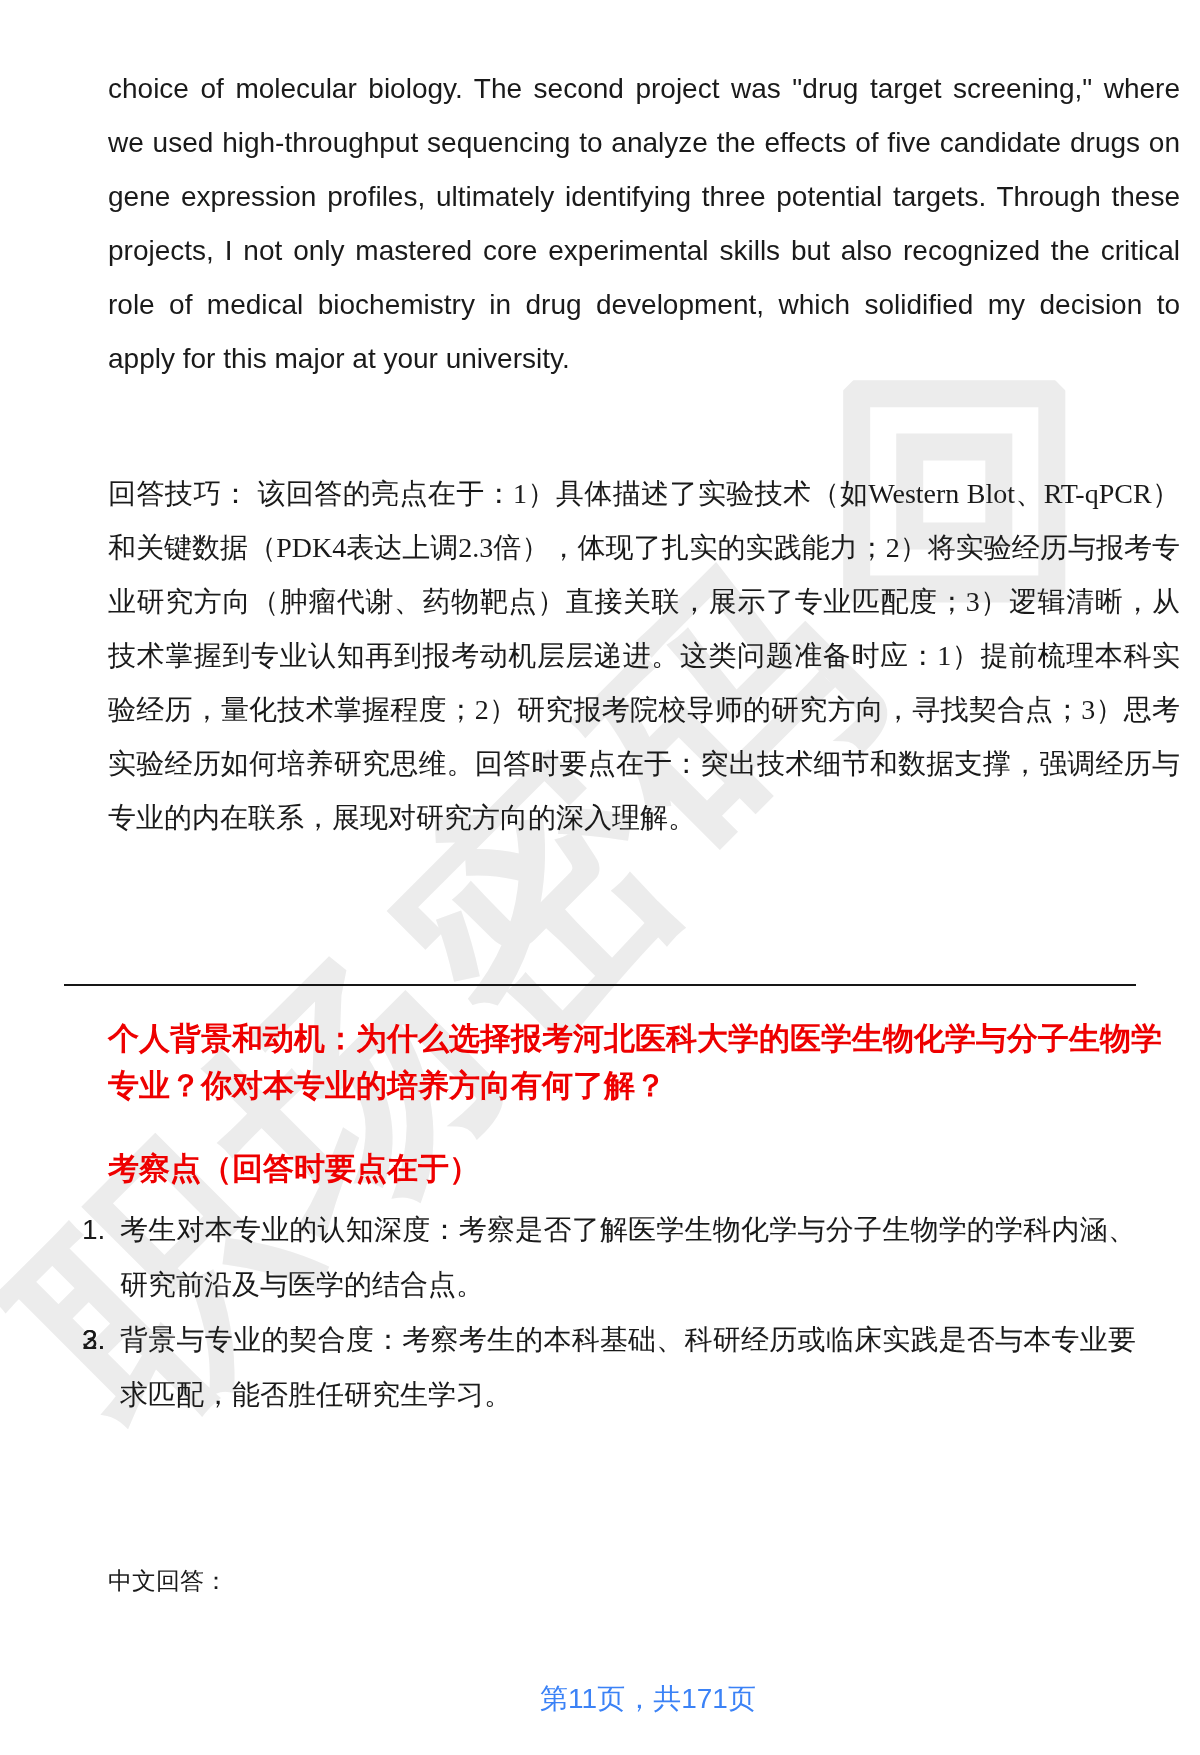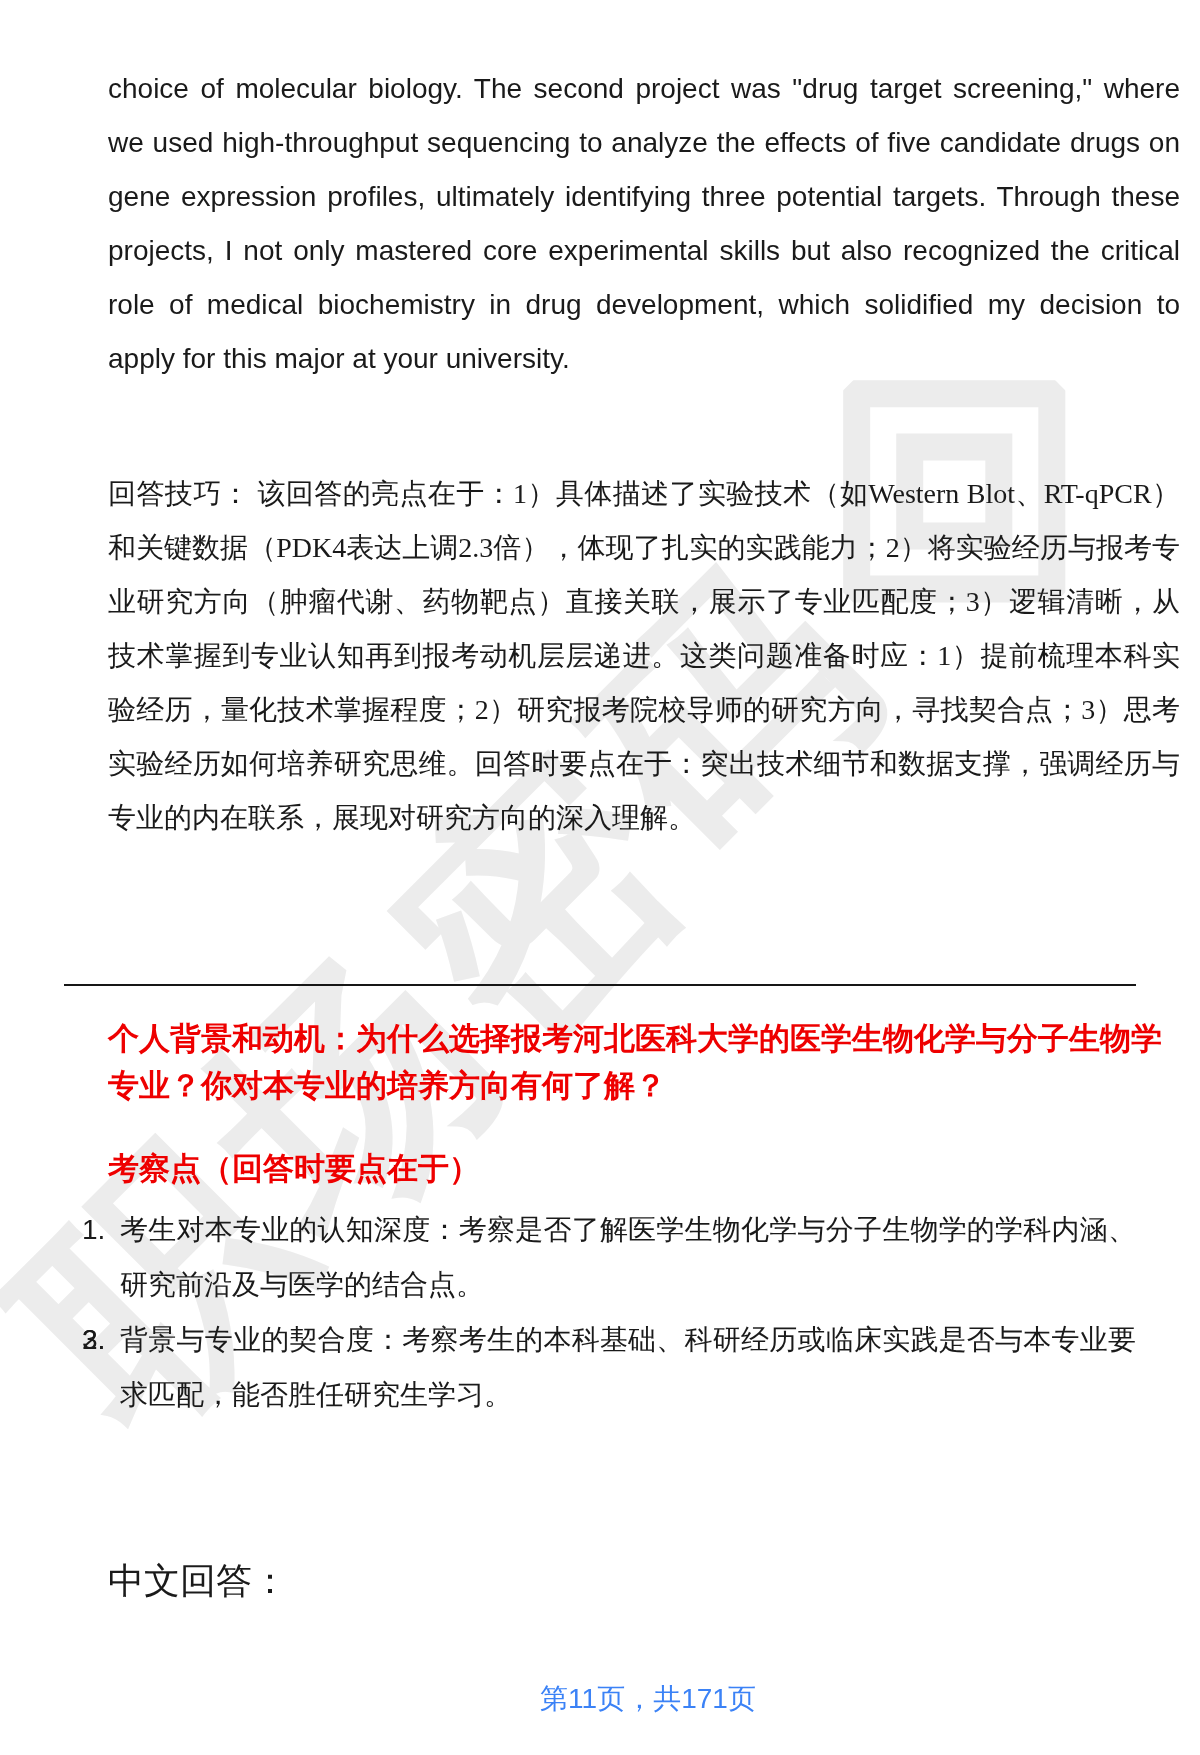--- a/index.html
+++ b/index.html
@@ -48,21 +48,21 @@
     position: relative;
     font-size: 28px;
     line-height: 55px;
     text-align: justify;
   }
   .points .num {
     position: absolute;
     left: -38px;
     top: 0;
   }
-  .cn-label { top: 1561px; font-size: 36px; line-height: 40px; }
+  .cn-label { top: 1561px; font-size: 24px; line-height: 40px; }
   .footer {
     position: absolute;
     left: 0; top: 1680px;
     width: 1200px;
     text-align: center;
     font-size: 28px;
     color: #3b82f6;
     z-index: 1;
     padding-left: 48px;
   }

